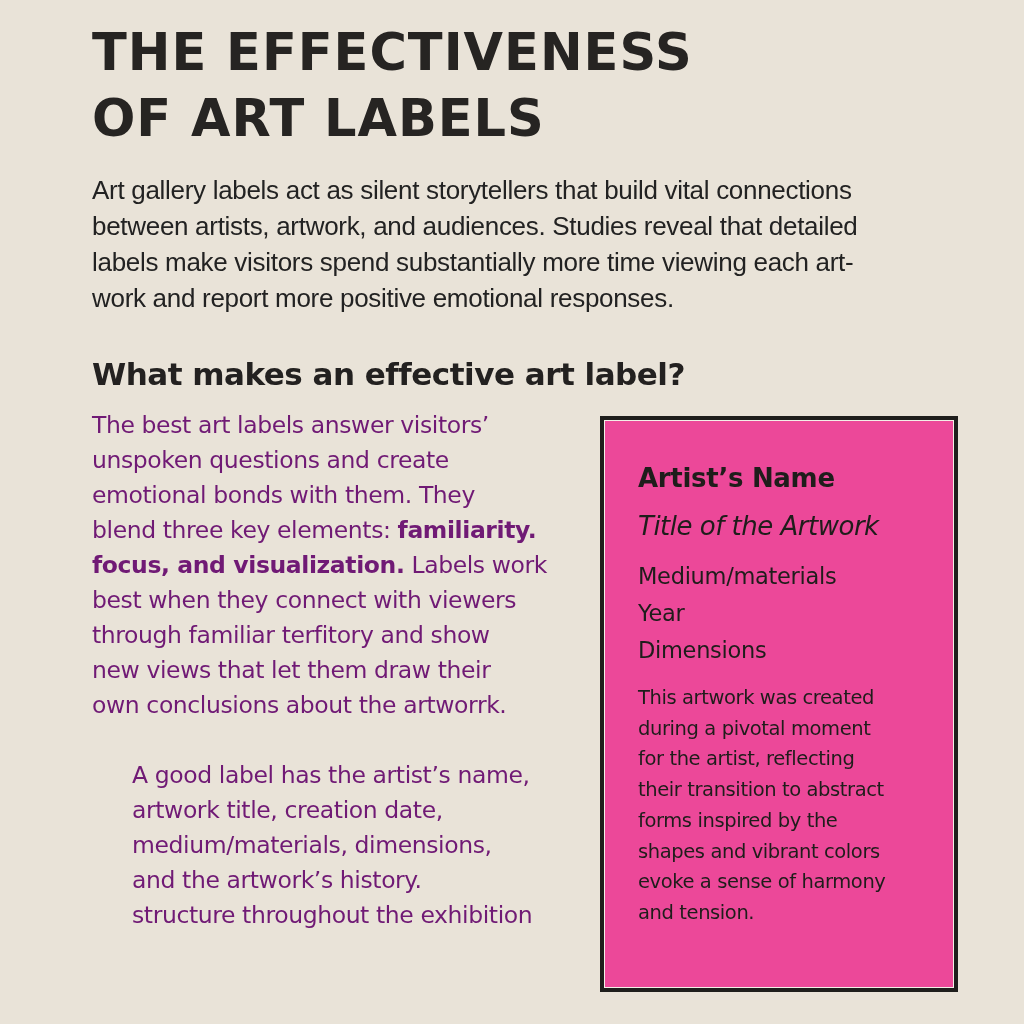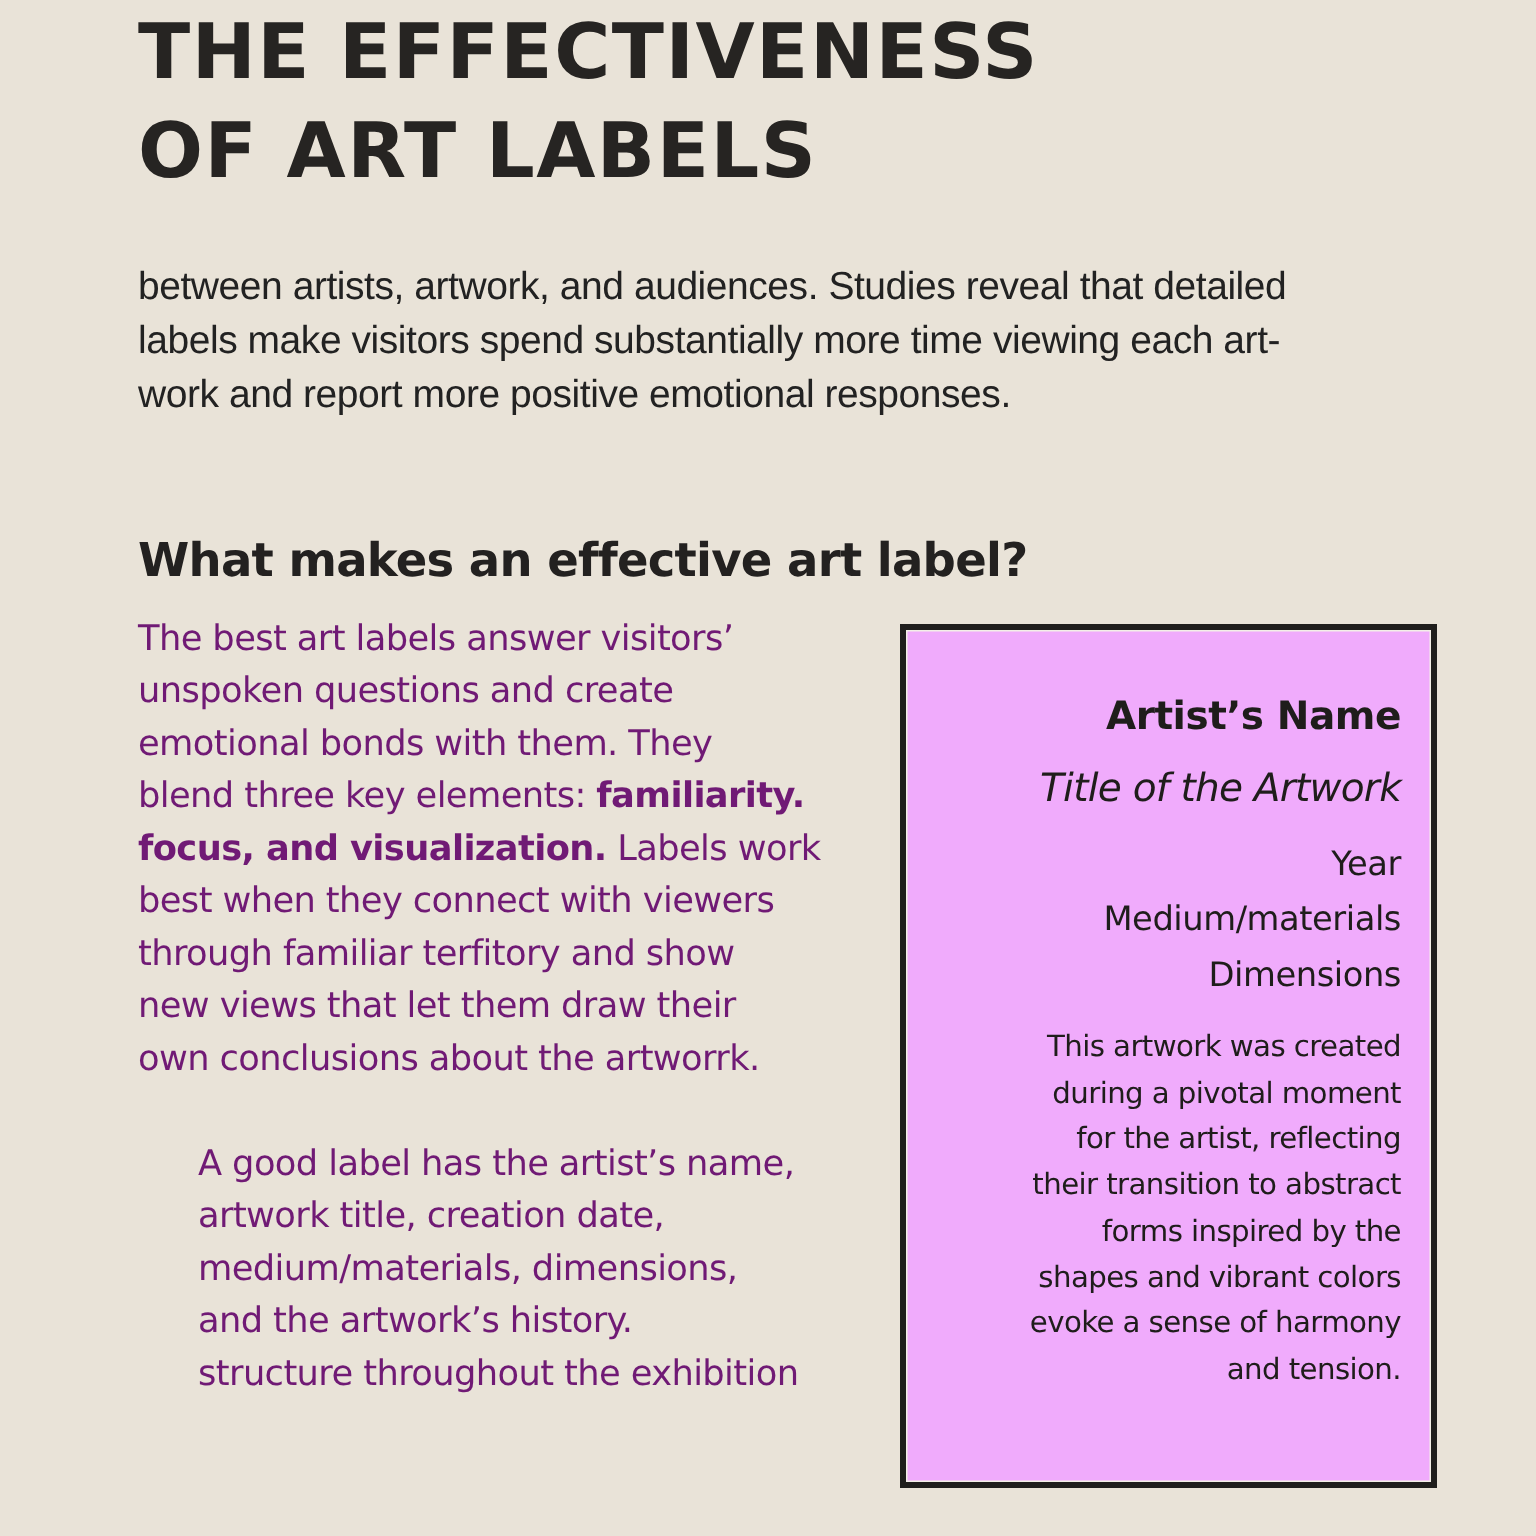--- a/index.html
+++ b/index.html
@@ -11,21 +11,21 @@
       height: 1024px;
       background: #e9e3d8;
       position: relative;
       overflow: hidden;
       color: #1f1d1b;
       font-family: "DejaVu Sans", sans-serif;
     }
     .title {
       position: absolute;
       left: 92px;
-      top: 3px;
+      top: 20px;
       margin: 0;
       font-family: "DejaVu Sans", sans-serif;
       font-weight: bold;
       font-size: 51px;
       line-height: 66px;
       letter-spacing: 1px;
       color: #262422;
       text-transform: uppercase;
       width: 800px;
     }
@@ -72,22 +72,21 @@
     .left-col .para2 { margin-top: 35px; margin-left: 40px; }
     .left-col b { font-weight: bold; }
     .label-box {
       position: absolute;
       left: 600px;
       top: 416px;
       width: 350px;
       height: 568px;
       border: 4px solid #1f1e1c;
       box-shadow: inset 0 0 0 1px #f3efe7;
-      background: #f0abfc;
-      text-align: right;
+      background: #ec4899;
     }
     .label-inner {
       position: absolute;
       left: 34px;
       top: 38px;
       right: 20px;
       font-family: "DejaVu Sans", sans-serif;
       color: #1f1d1b;
     }
     .artist-name {
@@ -123,20 +122,21 @@
   </style>
 </head>
 <body>
 
 <h1 class="title">
   <span>THE EFFECTIVENESS</span>
   <span>OF ART LABELS</span>
 </h1>
 
 <p class="intro">
+  <span>Art gallery labels act as silent storytellers that build vital connections</span>
   <span>between artists, artwork, and audiences. Studies reveal that detailed</span>
   <span>labels make visitors spend substantially more time viewing each art-</span>
   <span>work and report more positive emotional responses.</span>
 </p>
 
 <h2 class="section-heading">What makes an effective art label?</h2>
 
 <div class="left-col">
   <p class="para">
     <span class="line">The best art labels answer visitors’</span>
@@ -156,22 +156,22 @@
     <span class="line">and the artwork’s history.</span>
     <span class="line">structure throughout the exhibition</span>
   </p>
 </div>
 
 <div class="label-box">
   <div class="label-inner">
     <p class="artist-name">Artist’s Name</p>
     <p class="artwork-title">Title of the Artwork</p>
     <p class="meta">
+      <span>Medium/materials</span>
       <span>Year</span>
-      <span>Medium/materials</span>
       <span>Dimensions</span>
     </p>
     <p class="description">
       <span>This artwork was created</span>
       <span>during a pivotal moment</span>
       <span>for the artist, reflecting</span>
       <span>their transition to abstract</span>
       <span>forms inspired by the</span>
       <span>shapes and vibrant colors</span>
       <span>evoke a sense of harmony</span>

